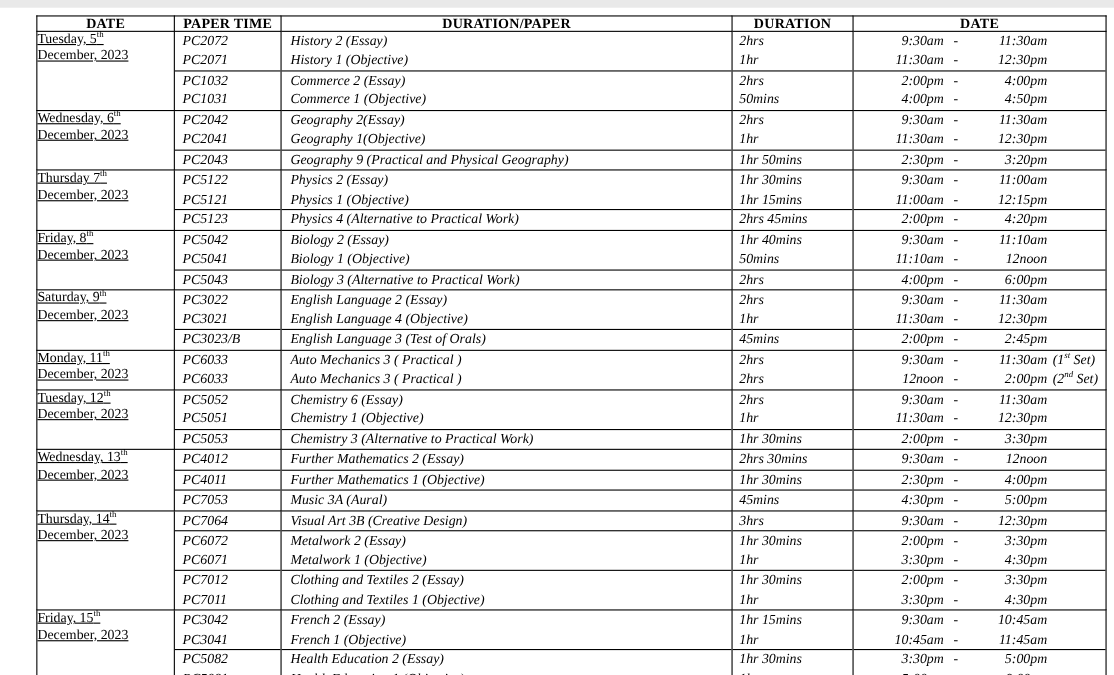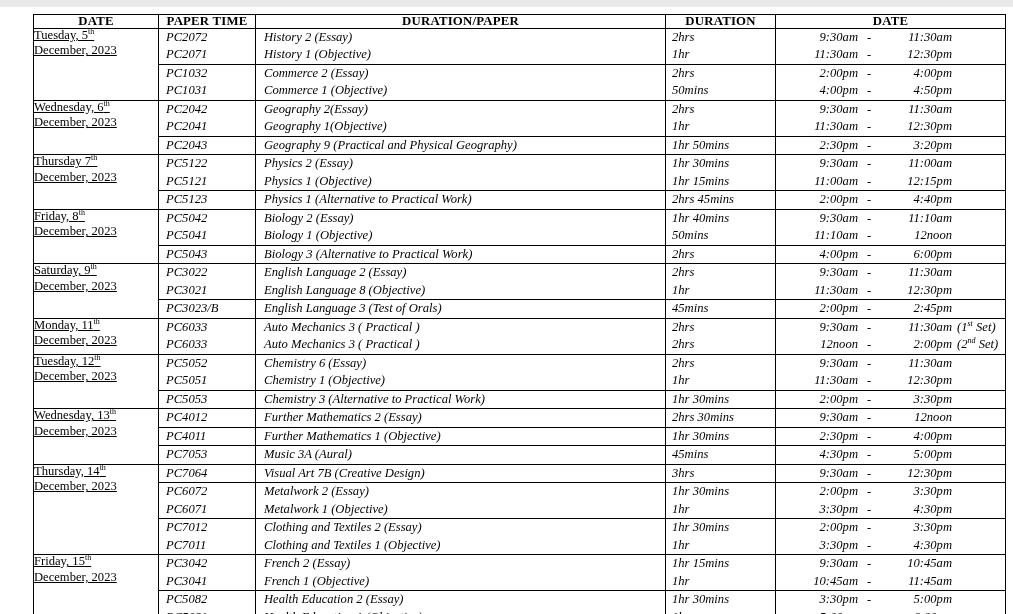--- a/index.html
+++ b/index.html
@@ -265,21 +265,21 @@
             <div class="band nb">
               <div class="sub code">PC5123</div>
             </div>
           </td>
           <td class="group">
             <div class="band">
               <div class="sub subj">Physics 2 (Essay)</div>
               <div class="sub subj">Physics 1 (Objective)</div>
             </div>
             <div class="band nb">
-              <div class="sub subj">Physics 1 (Alternative to Practical Work)</div>
+              <div class="sub subj">Physics 4 (Alternative to Practical Work)</div>
             </div>
           </td>
           <td class="group">
             <div class="band">
               <div class="sub dur">1hr 30mins</div>
               <div class="sub dur">1hr 15mins</div>
             </div>
             <div class="band nb">
               <div class="sub dur">2hrs 45mins</div>
             </div>
@@ -299,21 +299,21 @@
                   <span class="dash">-</span>
                   <span class="end">12:15pm</span>
                 </span>
               </div>
             </div>
             <div class="band nb">
               <div class="sub time">
                 <span class="tm">
                   <span class="start">2:00pm</span>
                   <span class="dash">-</span>
-                  <span class="end">4:40pm</span>
+                  <span class="end">4:20pm</span>
                 </span>
               </div>
             </div>
           </td>
         </tr>
         <tr>
           <td class="date-cell">
             <span class="dline">Friday, 8<sup>th</sup></span>
             <span class="dline">December, 2023</span>
           </td>
@@ -382,21 +382,21 @@
               <div class="sub code">PC3022</div>
               <div class="sub code">PC3021</div>
             </div>
             <div class="band nb">
               <div class="sub code">PC3023/B</div>
             </div>
           </td>
           <td class="group">
             <div class="band">
               <div class="sub subj">English Language 2 (Essay)</div>
-              <div class="sub subj">English Language 8 (Objective)</div>
+              <div class="sub subj">English Language 4 (Objective)</div>
             </div>
             <div class="band nb">
               <div class="sub subj">English Language 3 (Test of Orals)</div>
             </div>
           </td>
           <td class="group">
             <div class="band">
               <div class="sub dur">2hrs</div>
               <div class="sub dur">1hr</div>
             </div>
@@ -617,21 +617,21 @@
               <div class="sub code">PC6072</div>
               <div class="sub code">PC6071</div>
             </div>
             <div class="band nb">
               <div class="sub code">PC7012</div>
               <div class="sub code">PC7011</div>
             </div>
           </td>
           <td class="group">
             <div class="band">
-              <div class="sub subj">Visual Art 7B (Creative Design)</div>
+              <div class="sub subj">Visual Art 3B (Creative Design)</div>
             </div>
             <div class="band">
               <div class="sub subj">Metalwork 2 (Essay)</div>
               <div class="sub subj">Metalwork 1 (Objective)</div>
             </div>
             <div class="band nb">
               <div class="sub subj">Clothing and Textiles 2 (Essay)</div>
               <div class="sub subj">Clothing and Textiles 1 (Objective)</div>
             </div>
           </td>

